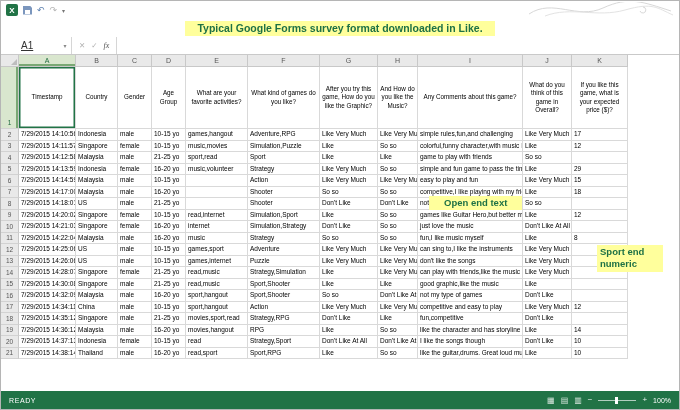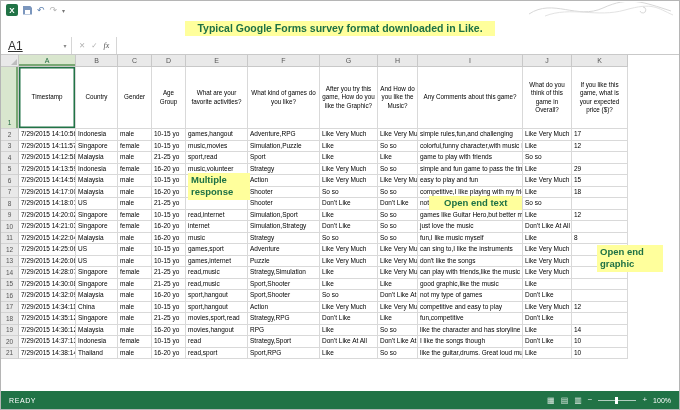--- a/index.html
+++ b/index.html
@@ -26,21 +26,21 @@
   .rtab{display:flex;align-items:center;padding:0 9px;font-size:7.5px;color:#444;letter-spacing:.3px;cursor:default;}
   .rtab.file{background:#217346;color:#fff;padding:0 12px;}
 
   
   .note-strip{height:18px;flex:none;display:flex;align-items:center;justify-content:center;background:#fff;}
   .note{background:#ffff9c;color:#1e7145;font-weight:bold;}
   .top-note{font-size:10.5px;padding:1px 12px;line-height:13px;}
 
   
   .fbar{height:17px;flex:none;display:flex;align-items:center;background:#fff;border-bottom:1px solid #c9c9c9;}
-  .namebox{width:58px;height:100%;display:flex;align-items:center;padding-left:7px;font-size:12px;color:#333;box-sizing:border-box;text-decoration:underline;}
+  .namebox{width:58px;height:100%;display:flex;align-items:center;padding-left:20px;font-size:10px;color:#333;box-sizing:border-box;text-decoration:underline;}
   .nb-caret{width:12px;height:100%;display:flex;align-items:center;justify-content:center;font-size:6px;color:#888;border-right:1px solid #d6d6d6;}
   .fbtns{display:flex;align-items:center;gap:6px;padding:0 7px;border-right:1px solid #d6d6d6;height:100%;}
   .fbtn{font-size:7.5px;color:#b0b0b0;}
   .fx{font-size:8px;color:#555;font-style:italic;font-family:"Liberation Serif",serif;}
   .finput{flex:1;height:100%;font-size:8px;padding-left:6px;display:flex;align-items:center;color:#000;}
 
   
   .gridwrap{flex:1;position:relative;background:#fff;overflow:hidden;}
   .g-row{display:flex;}
   .corner{width:18px;flex:none;background:#e9e9e9;border-right:1px solid #c8c8c8;border-bottom:1px solid #c8c8c8;
@@ -421,23 +421,22 @@
           <div class="dcell" style="width: 34px;">16-20 yo</div>
           <div class="dcell" style="width: 62px;">read,sport</div>
           <div class="dcell" style="width: 72px;">Sport,RPG</div>
           <div class="dcell" style="width: 58px;">Like</div>
           <div class="dcell" style="width: 40px;">So so</div>
           <div class="dcell" style="width: 105px;">like the guitar,drums. Great loud music.</div>
           <div class="dcell" style="width: 49px;">Like</div>
           <div class="dcell" style="width: 56px;">10</div>
         </div>
       </div>
-    <div class="note overlay-note n-multi">Multiple response</div>
     <div class="note overlay-note n-text">Open end text</div>
-    <div class="note overlay-note n-num">Open end graphic</div>
+    <div class="note overlay-note n-num">Sport end numeric</div>
   </div>
 
 
   <div class="statusbar">
     <span class="mode">READY</span>
     <div class="sright">
       <span class="vicon">▦</span>
       <span class="vicon">▤</span>
       <span class="vicon">▥</span>
       <span class="zsign">−</span>

